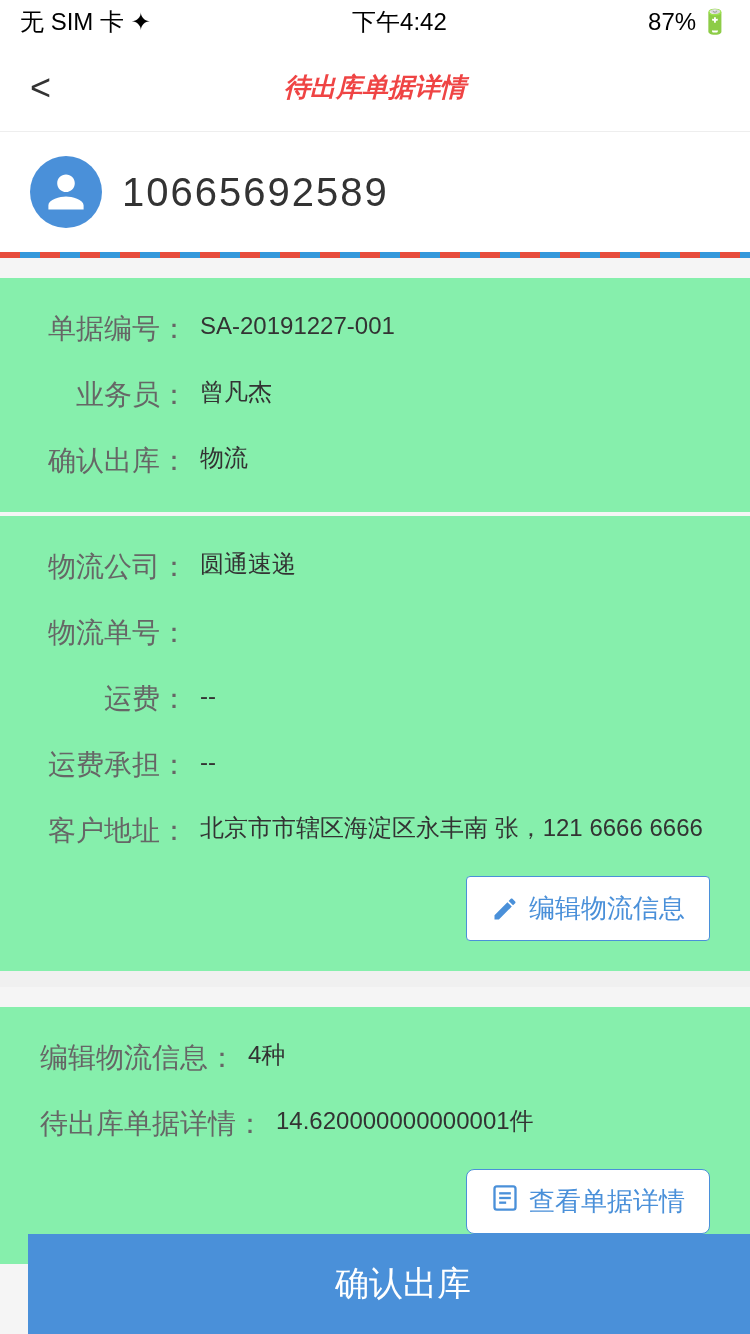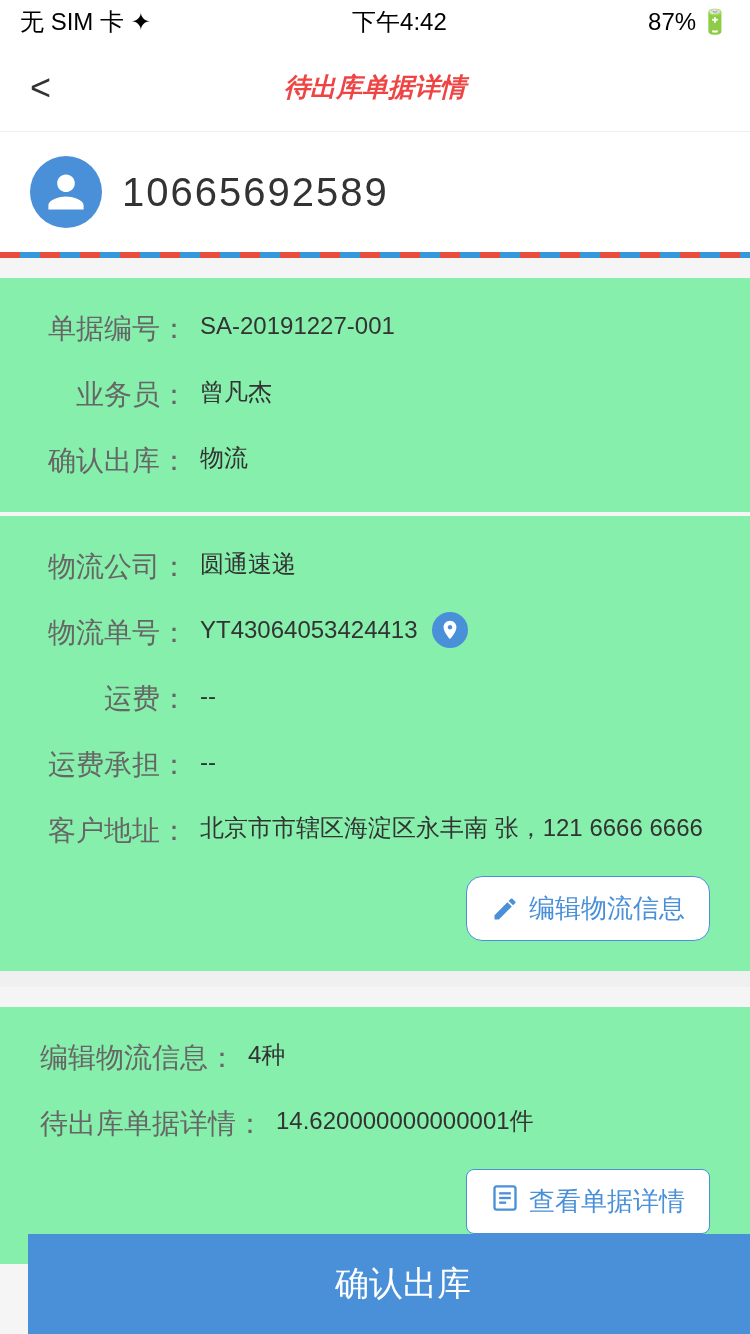--- a/index.html
+++ b/index.html
@@ -142,21 +142,21 @@
     }
 
     
     .edit-btn-row {
       display: flex;
       justify-content: flex-end;
       margin-top: 20px;
     }
     .edit-btn {
       border: 1.5px solid #4a90d9;
-      border-radius: 16px;
+      border-radius: 4px;
       padding: 14px 24px;
       color: #4a90d9;
       font-size: 26px;
       display: flex;
       align-items: center;
       gap: 10px;
       background: #fff;
       cursor: pointer;
     }
     .edit-btn svg {
@@ -265,28 +265,20 @@
     </div>
   </div>
 
   <div class="section-card" style="margin-top:4px; ">
     <div class="info-row">
       <span class="info-label">物流公司：</span>
       <span class="info-value">圆通速递</span>
     </div>
     <div class="info-row">
       <span class="info-label">物流单号：</span>
-      <span class="info-value with-icon">
-        <span>YT43064053424413</span>
-        <span class="location-icon">
-          <svg viewBox="0 0 24 24">
-            <path d="M12 2C8.13 2 5 5.13 5 9c0 5.25 7 13 7 13s7-7.75 7-13c0-3.87-3.13-7-7-7zm0 9.5c-1.38 0-2.5-1.12-2.5-2.5s1.12-2.5 2.5-2.5 2.5 1.12 2.5 2.5-1.12 2.5-2.5 2.5z"></path>
-          </svg>
-        </span>
-      </span>
     </div>
     <div class="info-row">
       <span class="info-label">运费：</span>
       <span class="info-value">--</span>
     </div>
     <div class="info-row">
       <span class="info-label">运费承担：</span>
       <span class="info-value">--</span>
     </div>
     <div class="info-row">

